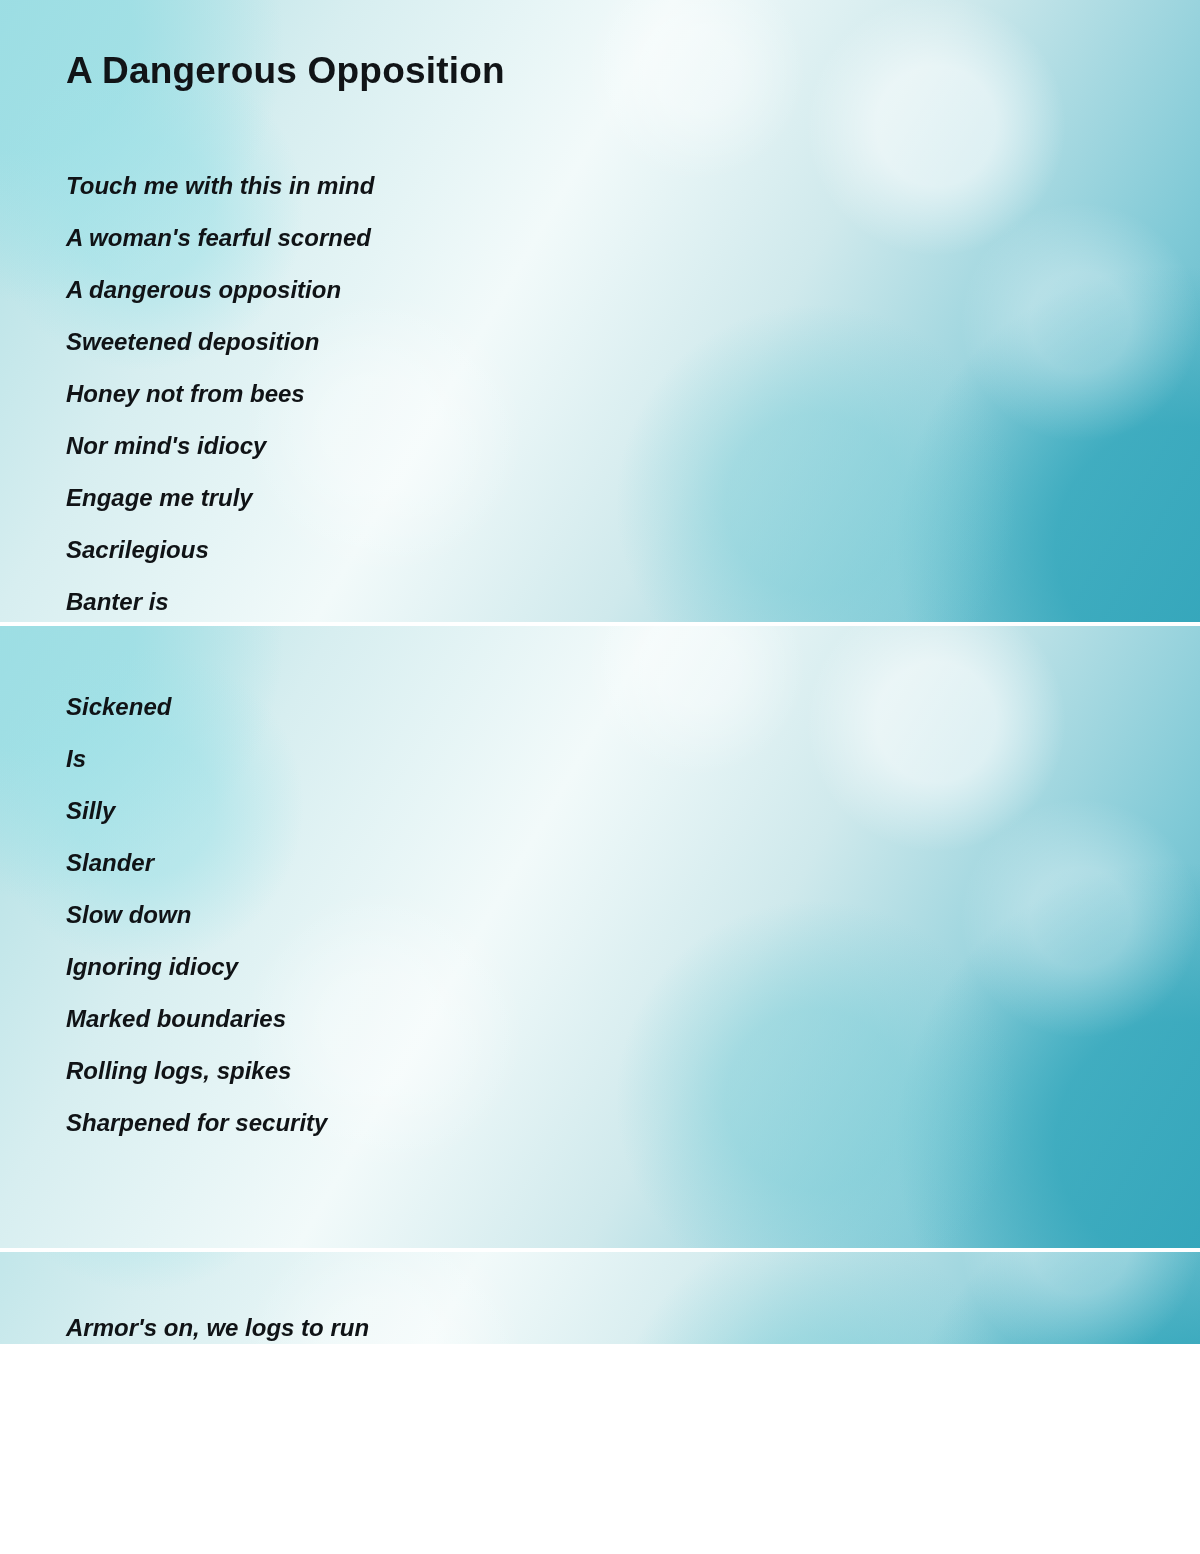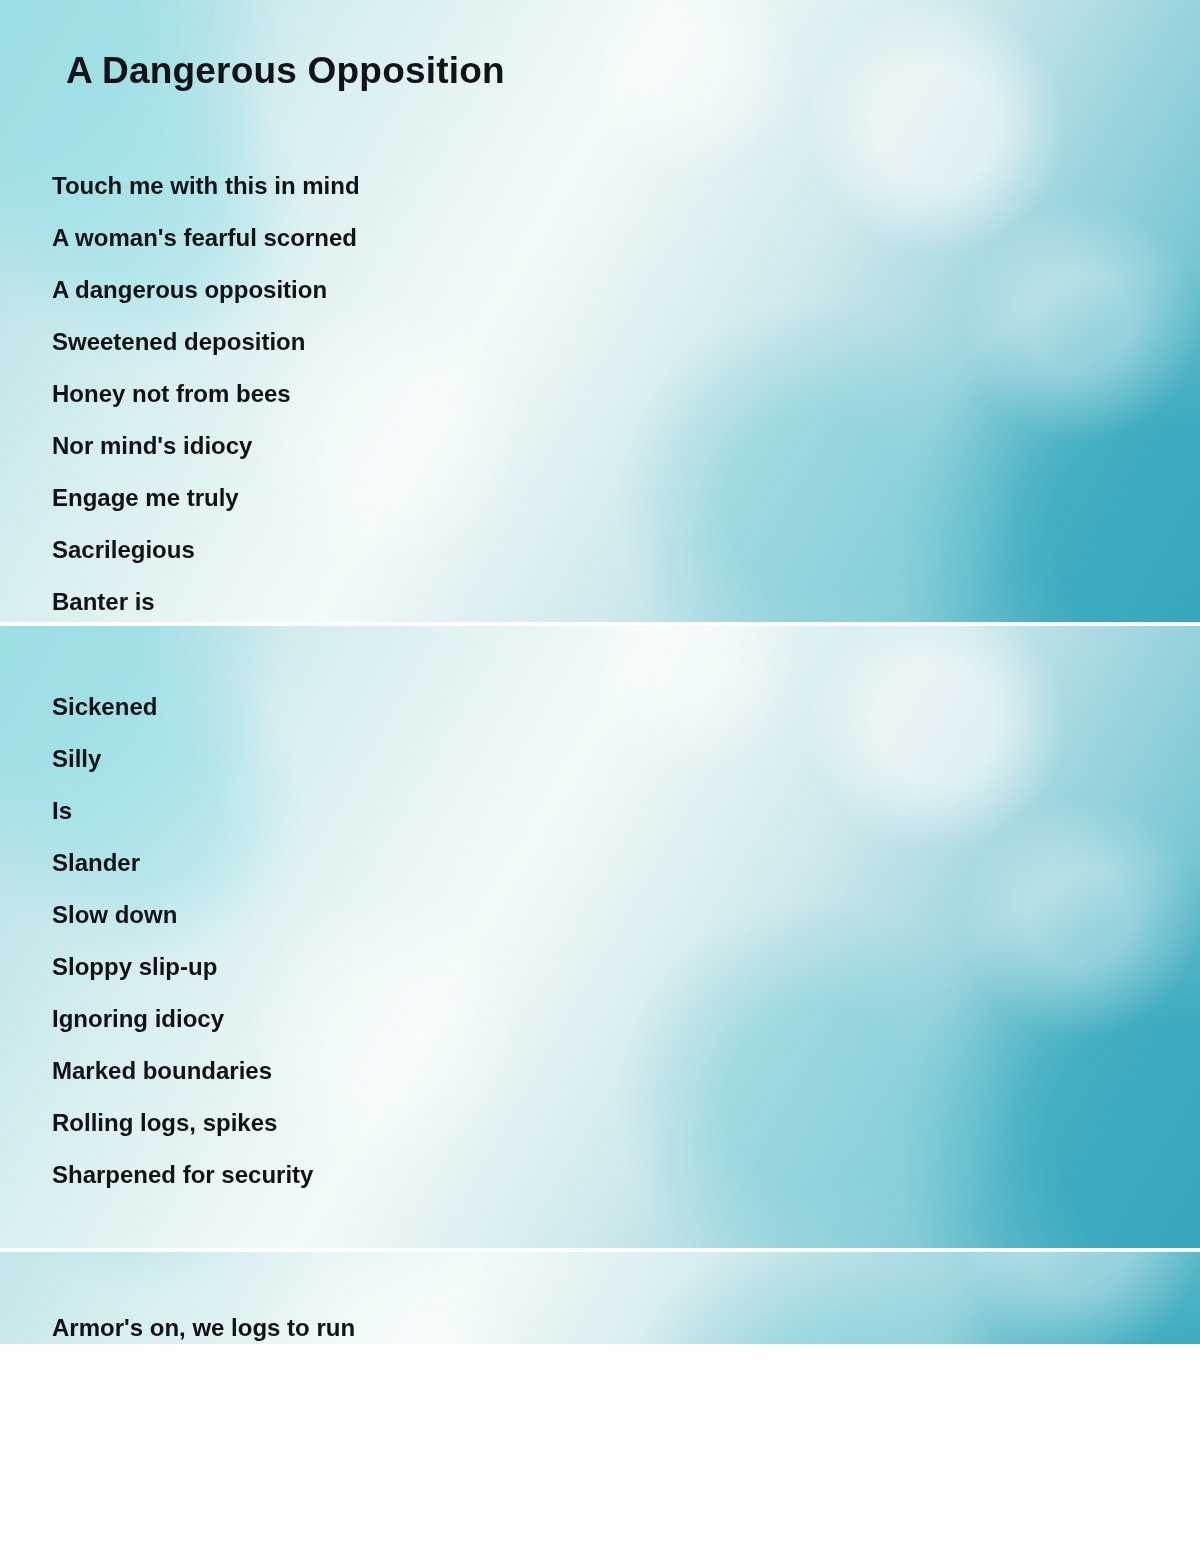--- a/index.html
+++ b/index.html
@@ -77,21 +77,22 @@
     left: 66px;
     top: 50px;
     font-size: 37px;
     font-weight: bold;
     color: #111417;
     letter-spacing: 0.2px;
   }
 
   .stanza {
     position: absolute;
-    left: 52px;
+    left: 66px;
+    font-style: italic;
   }
   .stanza-1 { top: 160px; }
   .stanza-2 { top: 681px; }
   .stanza-3 { top: 1302px; }
 
   .poem-line {
     font-size: 24px;
     font-weight: bold;
     color: #101316;
     line-height: 52px;
@@ -135,25 +136,24 @@
       <div class="poem-line">Sweetened deposition</div>
       <div class="poem-line">Honey not from bees</div>
       <div class="poem-line">Nor mind's idiocy</div>
       <div class="poem-line">Engage me truly</div>
       <div class="poem-line">Sacrilegious</div>
       <div class="poem-line">Banter is</div>
     </div>
 
     <div class="stanza stanza-2">
       <div class="poem-line">Sickened</div>
+      <div class="poem-line">Is</div>
       <div class="poem-line">Silly</div>
-      <div class="poem-line">Is</div>
       <div class="poem-line">Slander</div>
       <div class="poem-line">Slow down</div>
-      <div class="poem-line">Sloppy slip-up</div>
       <div class="poem-line">Ignoring idiocy</div>
       <div class="poem-line">Marked boundaries</div>
       <div class="poem-line">Rolling logs, spikes</div>
       <div class="poem-line">Sharpened for security</div>
     </div>
 
     <div class="stanza stanza-3">
       <div class="poem-line">Armor's on, we logs to run</div>
     </div>
 

